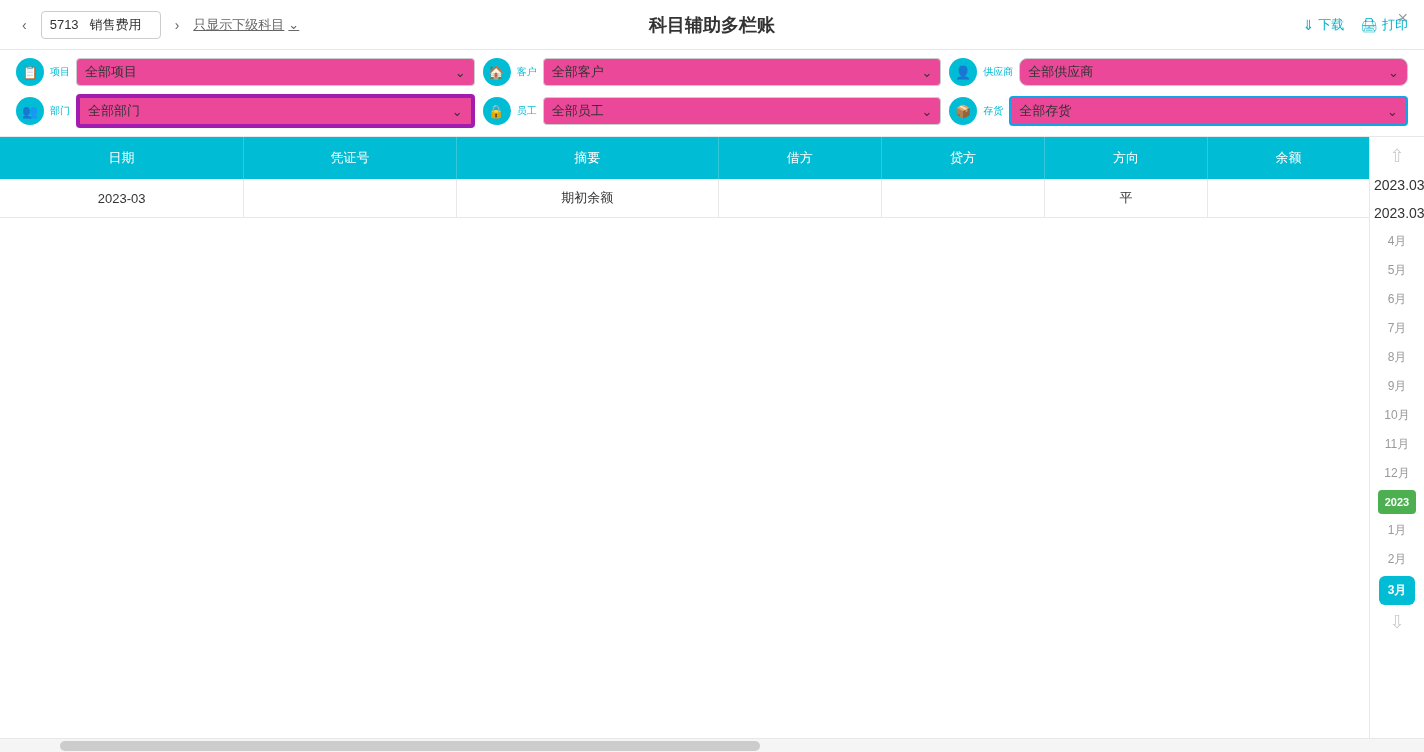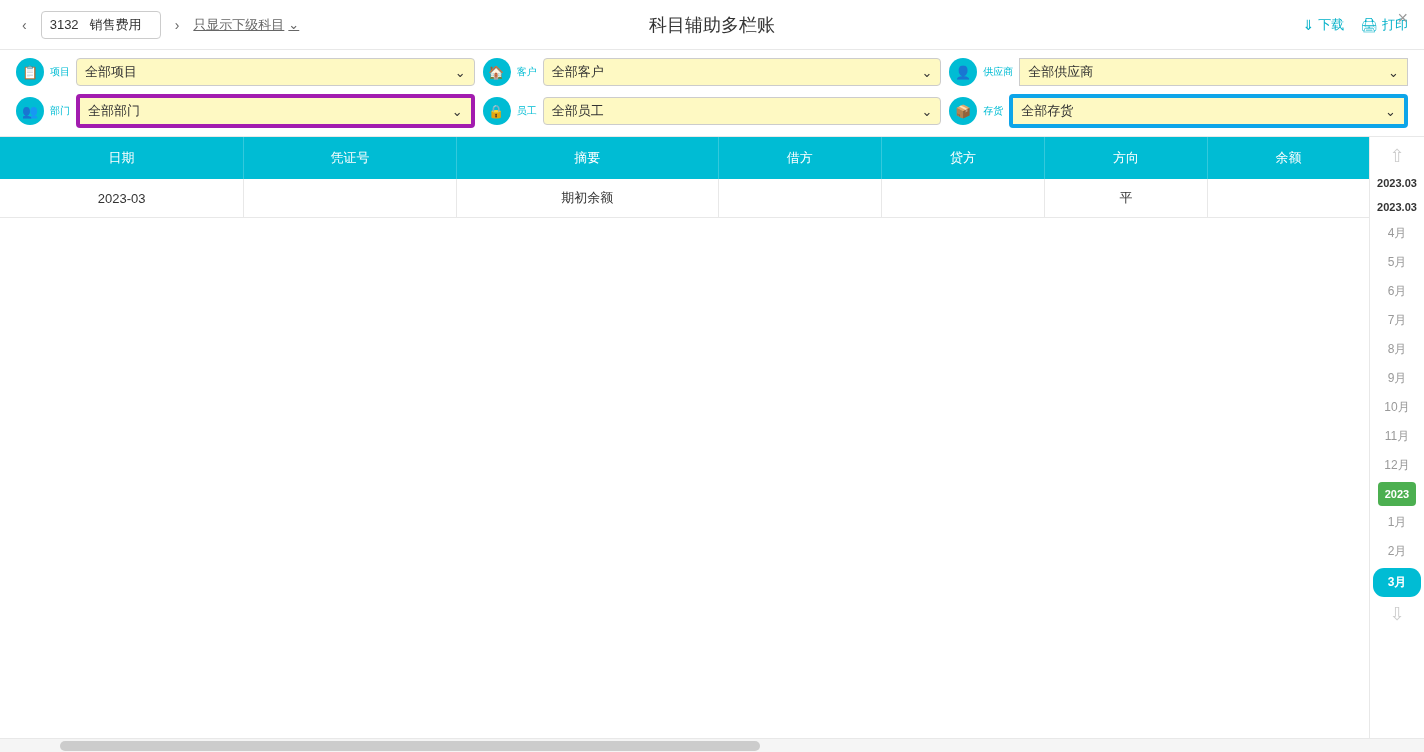--- a/index.html
+++ b/index.html
@@ -53,21 +53,21 @@
       color: #666;
       text-decoration: underline;
       cursor: pointer;
       display: flex;
       align-items: center;
       gap: 4px;
       font-size: 13px;
     }
     .page-title {
       font-size: 18px;
-      font-weight: 400;
+      font-weight: 700;
       color: #333;
       position: absolute;
       left: 50%;
       transform: translateX(-50%);
     }
     .title-right {
       display: flex;
       align-items: center;
       gap: 16px;
     }
@@ -111,21 +111,21 @@
     .filter-label {
       color: #00bcd4;
       font-size: 10px;
       white-space: nowrap;
     }
     .filter-select {
       border: 1px solid #ccc;
       border-radius: 4px;
       padding: 4px 8px;
       font-size: 13px;
-      background: #fef9c3;
+      background: #ec4899;
       cursor: pointer;
       flex: 1;
       display: flex;
       align-items: center;
       justify-content: space-between;
       color: #333;
     }
     .main-content {
       display: flex;
       flex: 1;
@@ -182,38 +182,38 @@
       width: 100%;
       text-align: center;
       padding: 6px 4px;
       color: #999;
       cursor: pointer;
       font-size: 12px;
     }
     .timeline-item.active-month {
       background: #00bcd4;
       color: white;
-      border-radius: 11px;
-      width: 48px;
+      border-radius: 6px;
+      width: 36px;
       margin: 2px auto;
       font-weight: bold;
     }
     .timeline-item.year-badge {
       background: #4caf50;
       color: white;
       border-radius: 4px;
       width: 38px;
       margin: 2px auto;
       font-size: 11px;
       font-weight: bold;
     }
     .timeline-item.selected-top {
       color: #333;
-      font-size: 11px;
-      font-weight: 700;
+      font-size: 14px;
+      font-weight: 400;
     }
     .timeline-arrow {
       color: #ccc;
       font-size: 18px;
       cursor: pointer;
       padding: 4px;
     }
     .scroll-bar-area {
       height: 14px;
       background: #f5f5f5;
@@ -232,21 +232,21 @@
   </style>
 </head>
 <body>
 
 <div class="window">
 
   <div class="title-bar">
     <div class="title-left">
       <button class="nav-btn">‹</button>
       <div class="account-code-box">
-        <span>3132</span>
+        <span>5713</span>
         &nbsp;
         <span>销售费用</span>
       </div>
       <button class="nav-btn">›</button>
       <div class="filter-link">
         <span>只显示下级科目</span>
         <span>⌄</span>
       </div>
     </div>
     <div class="page-title">科目辅助多栏账</div>
@@ -281,21 +281,21 @@
         <span class="filter-label">客户</span>
         <div class="filter-select" style="flex:1; border: 1px solid #ccc; border-radius:4px; padding: 4px 8px; display:flex; align-items:center; justify-content:space-between;">
           <span>全部客户</span>
           <span>⌄</span>
         </div>
       </div>
 
       <div class="filter-row">
         <div class="filter-icon" style="background:#00bcd4;">👤</div>
         <span class="filter-label">供应商</span>
-        <div class="filter-select" style="flex:1; border: 1px solid #ccc; border-radius:0; padding: 4px 8px; display:flex; align-items:center; justify-content:space-between;">
+        <div class="filter-select" style="flex:1; border: 1px solid #ccc; border-radius:8px; padding: 4px 8px; display:flex; align-items:center; justify-content:space-between;">
           <span>全部供应商</span>
           <span>⌄</span>
         </div>
       </div>
     </div>
 
     <div style="display:grid; grid-template-columns: repeat(3, 1fr); gap: 8px;">
 
       <div class="filter-row">
         <div class="filter-icon" style="background:#00bcd4;">👥</div>
@@ -311,21 +311,21 @@
         <span class="filter-label">员工</span>
         <div class="filter-select" style="flex:1; border: 1px solid #ccc; border-radius:4px; padding: 4px 8px; display:flex; align-items:center; justify-content:space-between;">
           <span>全部员工</span>
           <span>⌄</span>
         </div>
       </div>
 
       <div class="filter-row">
         <div class="filter-icon" style="background:#00bcd4;">📦</div>
         <span class="filter-label">存货</span>
-        <div class="filter-select" style="flex:1; border: 4px solid #0ea5e9; border-radius:4px; padding: 4px 8px; display:flex; align-items:center; justify-content:space-between;">
+        <div class="filter-select" style="flex:1; border: 2px solid #0ea5e9; border-radius:4px; padding: 4px 8px; display:flex; align-items:center; justify-content:space-between;">
           <span>全部存货</span>
           <span>⌄</span>
         </div>
       </div>
     </div>
   </div>
 
   <div class="main-content">
 
     <div class="table-area">

